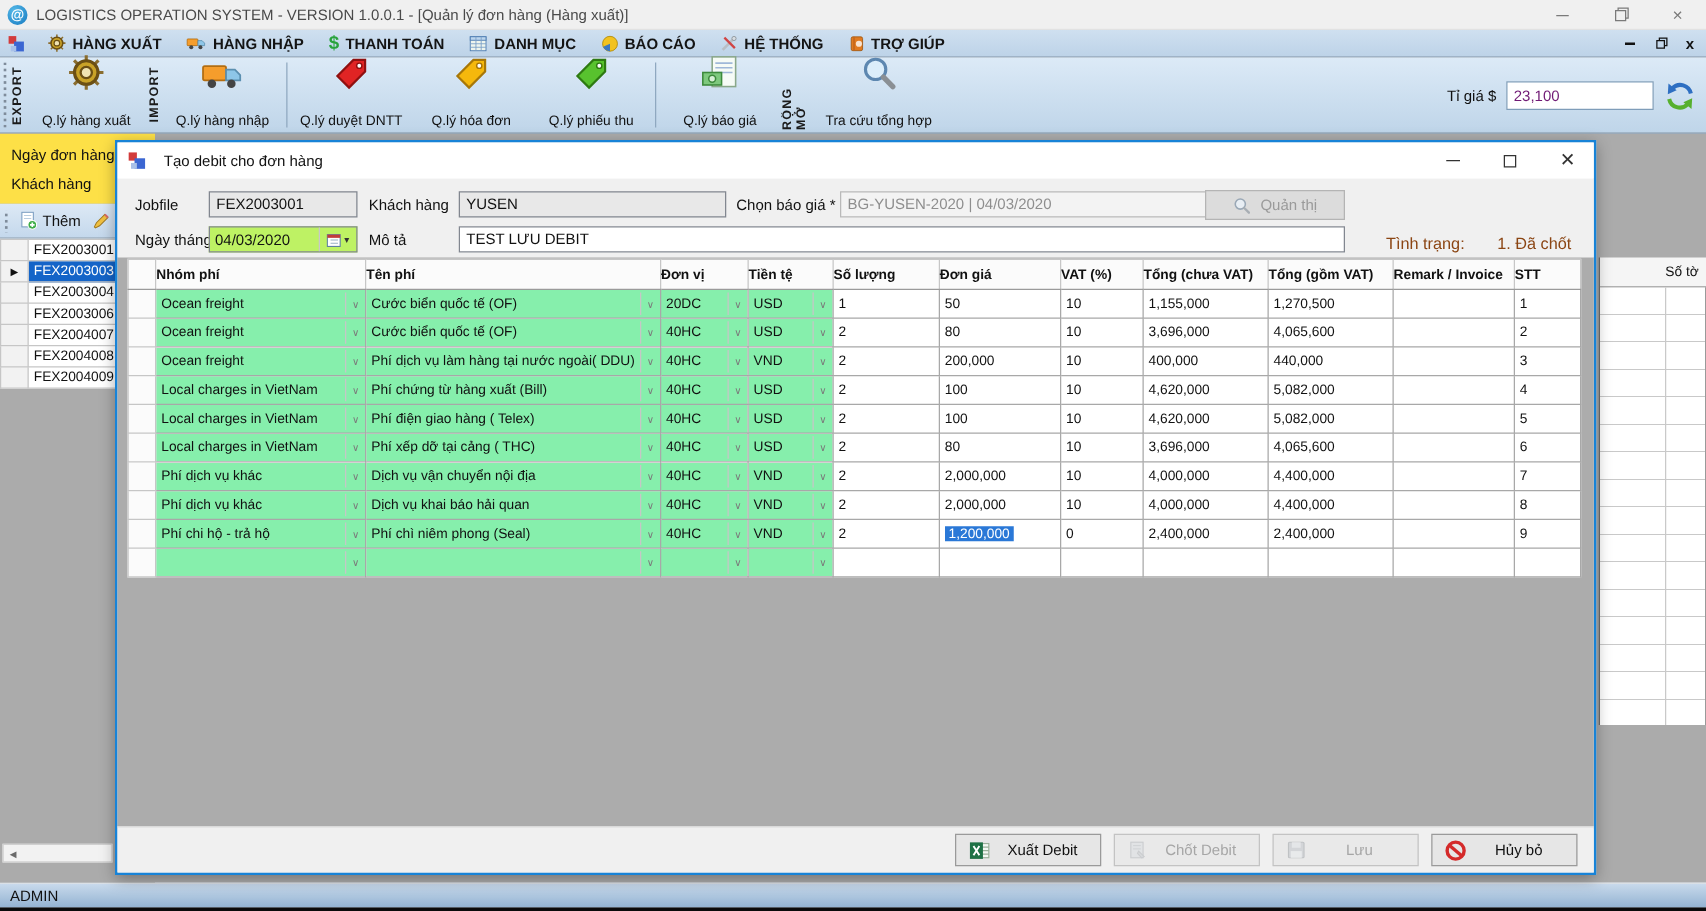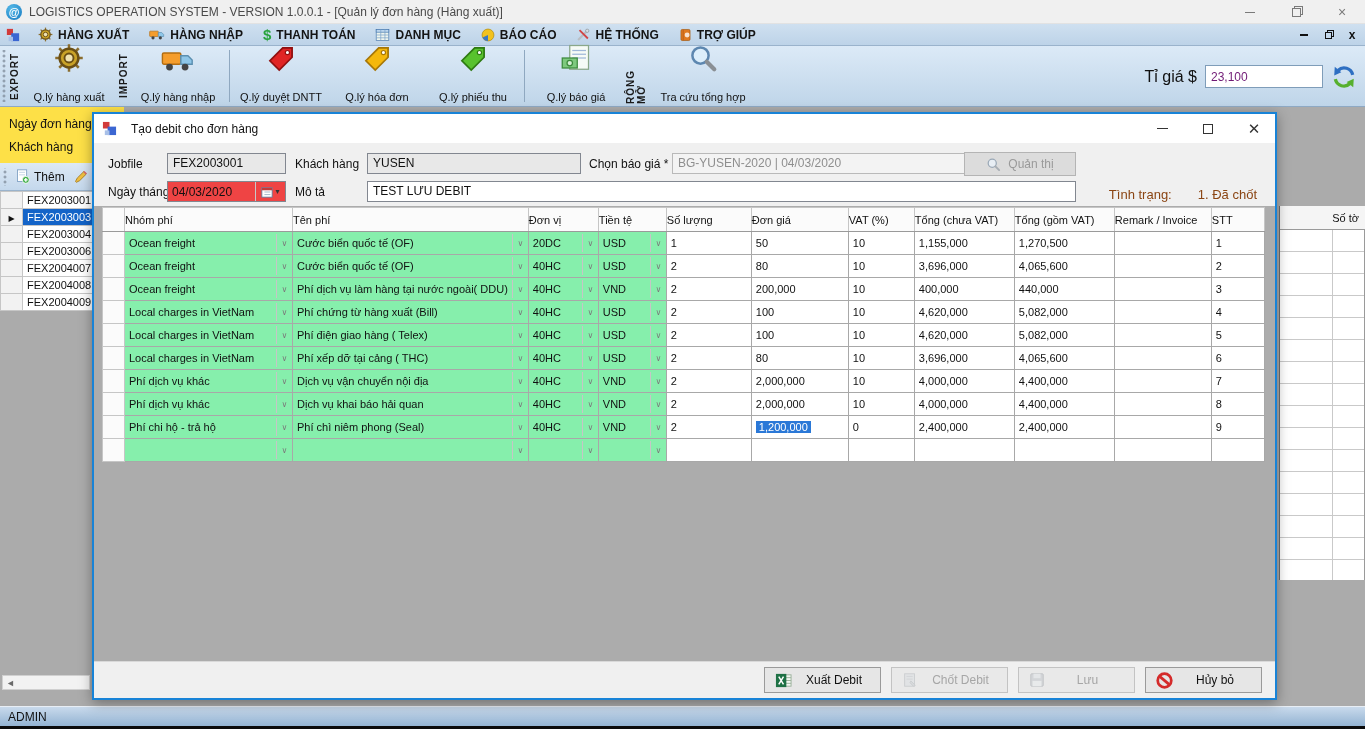--- a/index.html
+++ b/index.html
@@ -29,21 +29,21 @@
   .glyph-close-s { font-size:12px; font-weight:bold; line-height:1; }
 
   
   .toolbar { position:absolute; left:0; top:46px; width:1365px; height:61px; background:linear-gradient(#dceaf7,#bfd5e9); border-bottom:1px solid #8ea9c4; display:flex; align-items:stretch; }
   .grip { width:6px; margin:4px 1px; background-image:radial-gradient(circle,#7e8b9a 1px,transparent 1.3px); background-size:5px 5px; background-position:center; }
   .vlabel { writing-mode:vertical-lr; transform:rotate(180deg); font-size:10px; font-weight:bold; color:#1a1a1a; letter-spacing:1px; display:flex; align-items:center; justify-content:center; padding:2px 1px; }
   .tbtn { width:96px; display:flex; flex-direction:column; align-items:center; justify-content:flex-end; padding:20px 2px 3px; gap:18px; font-size:11px; color:#111; cursor:default; }
   .tbtn .big { height:32px; display:flex; align-items:center; }
   .tsep { width:1px; background:#8fa8c0; margin:4px 3px; }
   .rate-area { position:absolute; right:8px; top:0; height:61px; display:flex; align-items:center; gap:8px; }
-  .rate-label { font-size:16px; color:#111; }
+  .rate-label { font-size:12px; color:#111; }
   .rate-input { width:118px; height:23px; background:#fff; border:1px solid #7f9db9; font-size:12px; padding:2px 5px; color:#701a75; }
 
   
   .workspace { position:absolute; left:0; top:107px; width:1365px; height:599px; background:#ababab; }
 
   
   .leftpanel { position:absolute; left:0; top:0; width:124px; height:599px; background:#ababab; z-index:2; }
   .lp-form { position:absolute; left:0; top:0; width:124px; height:56px; background:#fde047; padding:6px 0 0 9px; }
   .lp-label { font-size:12px; color:#111; line-height:23px; white-space:nowrap; }
   .lp-toolbar { position:absolute; left:0; top:56px; width:124px; height:28px; background:linear-gradient(#dde9f5,#c4d8ec); display:flex; align-items:center; border-bottom:1px solid #9ab3cc; }
@@ -75,29 +75,29 @@
   .dlg-glyph-max { display:inline-block; width:10px; height:10px; border:1px solid #333; }
   .dlg-glyph-close { font-size:15px; line-height:1; color:#333; }
 
   .dlg-form { position:relative; height:63px; background:#f0f0f0; font-size:12px; color:#111; }
   .flabel { position:absolute; white-space:nowrap; }
   .ftext { position:absolute; height:21px; border:1px solid #828790; font-size:12px; padding:2px 5px; color:#111; white-space:nowrap; overflow:hidden; }
   .ro { background:#e8e8e8; }
   .combo { position:absolute; height:21px; border:1px solid #b9b9b9; background:#f3f3f3; color:#8e8e8e; font-size:12px; padding:2px 22px 2px 5px; white-space:nowrap; overflow:hidden; }
   .combo .chev { position:absolute; right:6px; top:3px; }
   .chev { font-size:8px; color:#7a7a7a; }
-  .datebox { position:absolute; height:21px; border:1px solid #828790; background:#ef4444; font-size:12px; display:flex; align-items:center; }
+  .datebox { position:absolute; height:21px; border:1px solid #828790; background:#bef264; font-size:12px; display:flex; align-items:center; }
   .datebox .dval { padding:0 4px; flex:1; }
   .datebox .dbtn { width:30px; height:100%; display:flex; align-items:center; justify-content:center; gap:2px; border-left:1px solid #c8c8c8; }
   .showbtn { position:absolute; height:24px; background:#dcdcdc; border:1px solid #b4b4b4; color:#9a9a9a; font-size:12px; display:flex; align-items:center; justify-content:center; gap:7px; }
   .statusline { position:absolute; right:18px; top:44px; font-size:13px; color:#8b4513; display:flex; gap:26px; }
 
   .dlg-gridpanel { position:relative; height:457px; background:#acacac; overflow:hidden; }
   .feegrid { position:absolute; left:8px; top:1px; border-collapse:collapse; background:#fff; border:1px solid #6e6e6e; }
-  .feegrid th { height:24px; background:#fbfbfb; border:1px solid #c6c6c6; border-bottom:1px solid #9a9a9a; font-size:11px; font-weight:normal; color:#111; text-align:left; padding:0 0; }
+  .feegrid th { height:24px; background:#fbfbfb; border:1px solid #c6c6c6; border-bottom:1px solid #9a9a9a; font-size:11px; font-weight:bold; color:#111; text-align:left; padding:0 0; }
   .feegrid td { height:22px; border:1px solid #a8a8a8; font-size:11px; color:#111; padding:0 4px; background:#fff; white-space:nowrap; overflow:hidden; }
   .feegrid td.ind { background:#fbfbfb; border-color:#c6c6c6; padding:0; }
   .feegrid td.dd { background:#86efac; padding:0; }
   .feegrid td.dd .ddwrap { display:flex; align-items:center; height:22px; }
   .feegrid td.dd .val { flex:1; padding:0 4px; overflow:hidden; white-space:nowrap; }
   .feegrid td.dd .chevbox { width:16px; height:18px; display:flex; align-items:center; justify-content:center; border-left:1px solid #c6c6c6; }
   .feegrid tr:nth-child(9) td.c-price .val { background:#2a78d7; color:#fff; padding:0 3px; }
   .feegrid td .val.num { display:inline-block; }
 
   .dlg-footer { position:absolute; left:0; bottom:0; width:100%; height:37px; background:#f0f0f0; border-top:1px solid #d9d9d9; display:flex; align-items:center; justify-content:flex-end; gap:10px; padding-right:13px; }

